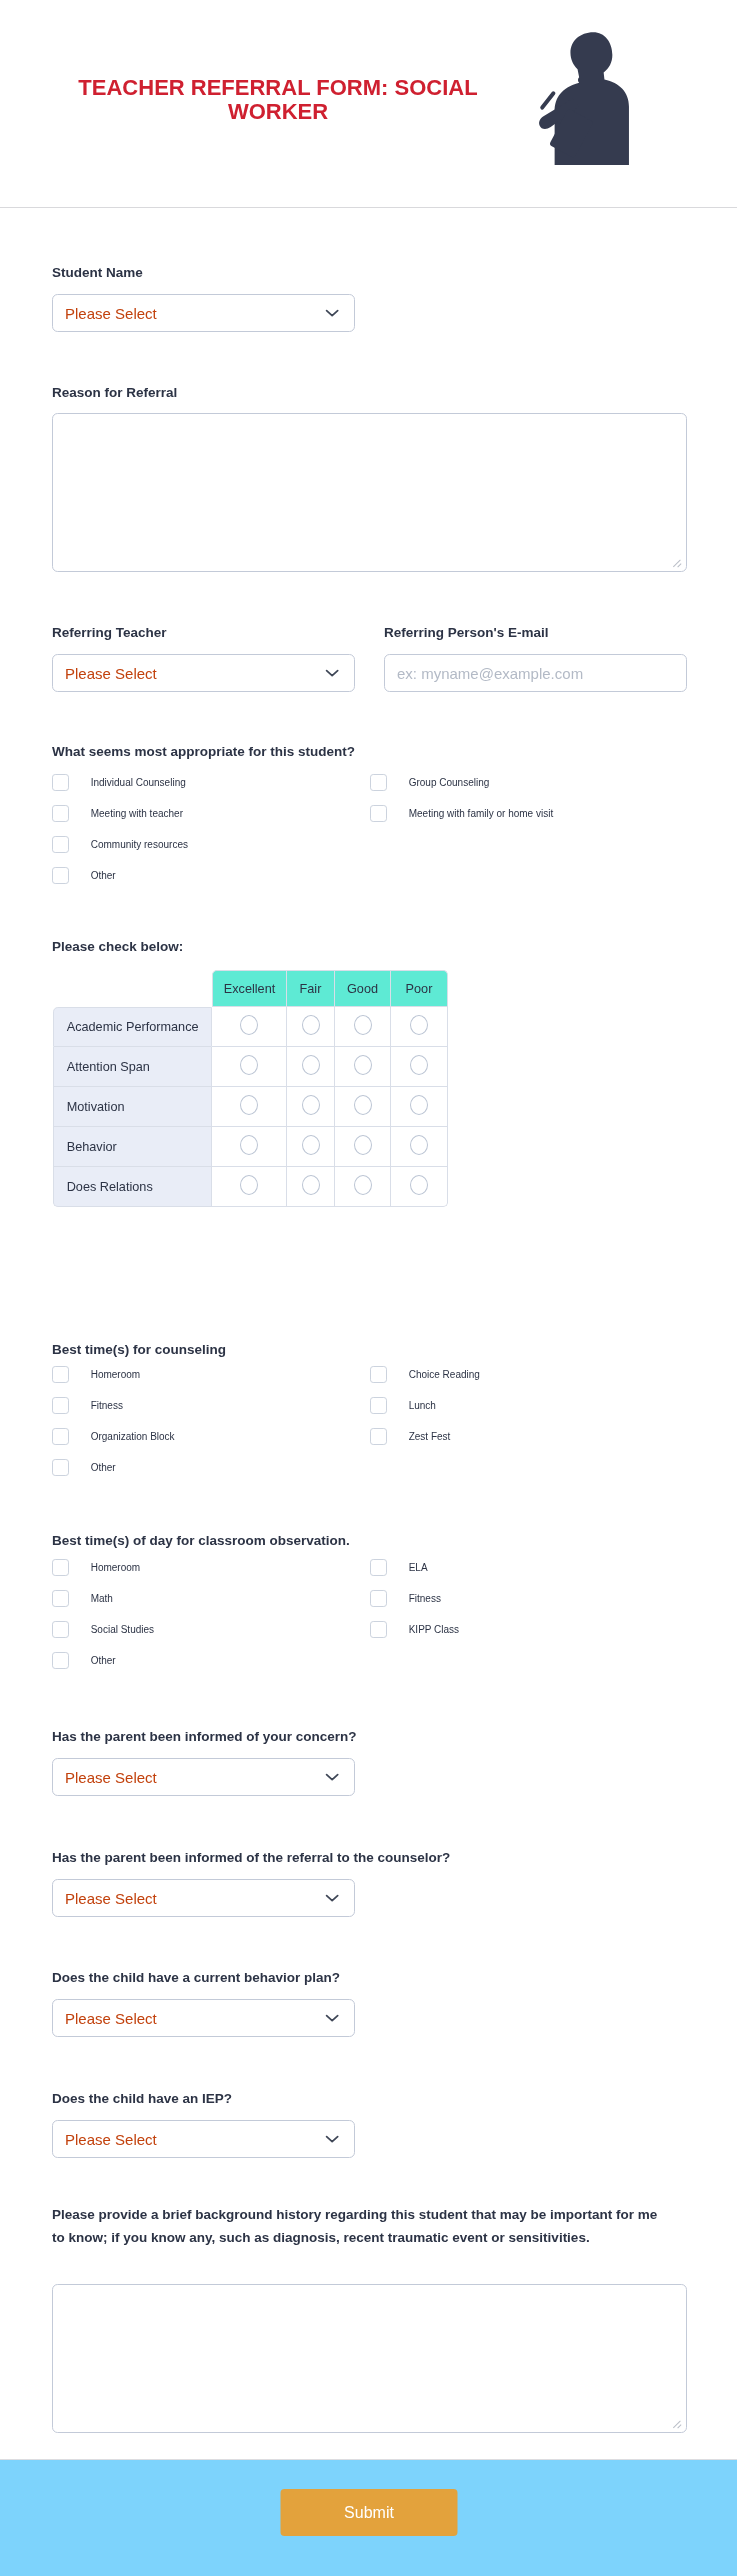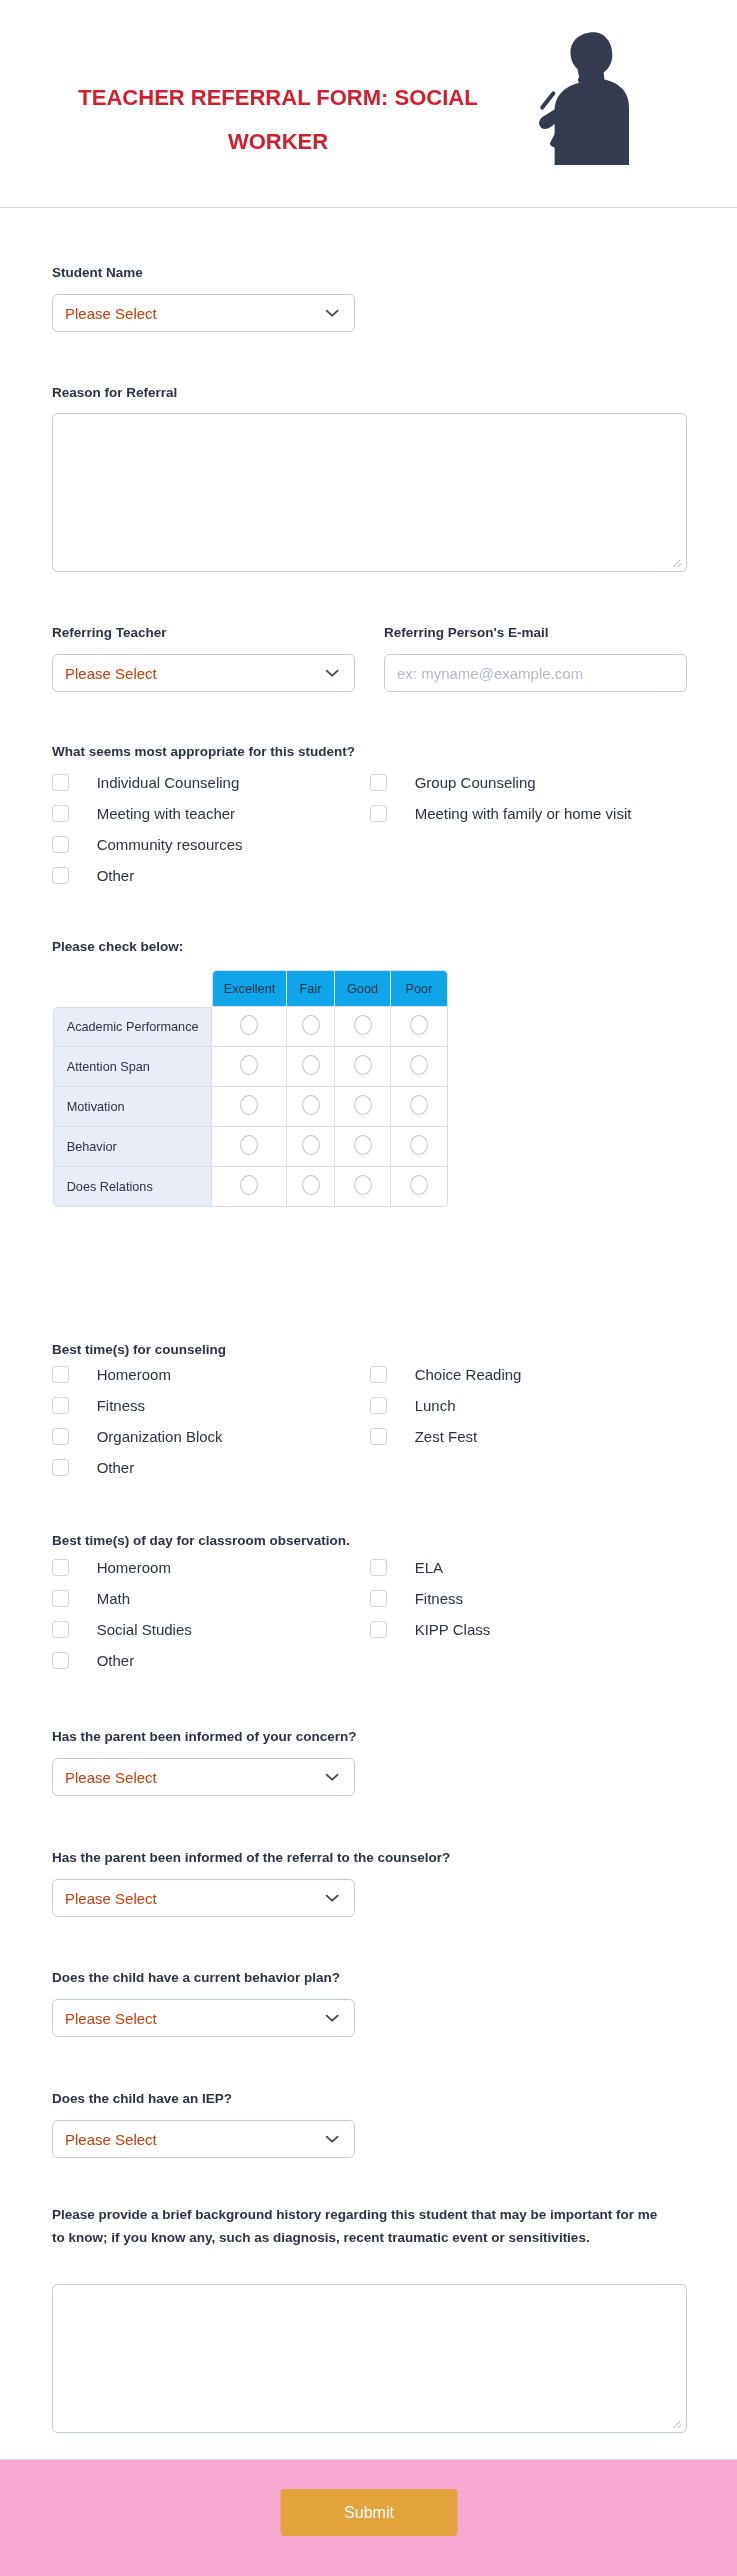--- a/index.html
+++ b/index.html
@@ -3,21 +3,21 @@
 <meta charset="utf-8">
 <style>
   * { margin:0; padding:0; box-sizing:border-box; }
   html,body { background:#ffffff; }
   body { font-family:"Liberation Sans","DejaVu Sans",sans-serif; color:#2c3345; }
   #page { position:relative; width:738px; height:2576px; background:#ffffff; overflow:hidden; margin:0 auto; }
 
   
   .header { position:absolute; left:0; top:0; width:738px; height:208px; background:#ffffff; border-bottom:0.8px solid #d9d9dc; }
   .form-title { position:absolute; left:48px; top:76px; width:460px; text-align:center;
-                font-size:22px; line-height:44px; font-weight:700; color:#cf2030; }
+                font-size:22px; line-height:24px; font-weight:700; color:#cf2030; }
   .hero { position:absolute; left:533px; top:28.6px; width:116px; height:136px; }
 
   
   .q-label { position:absolute; left:52px; font-size:13.5px; font-weight:700; color:#2c3345; line-height:19px; }
   .q-label.col2 { left:384px; }
   .wide { width:619px; }
 
   .select { position:absolute; left:52px; width:303px; height:38px; background:#fff;
             border:0.8px solid #c3cad8; border-radius:5.6px; display:flex; align-items:center;
             padding:0 14.3px 0 12px; cursor:pointer; }
@@ -32,42 +32,42 @@
   .grip { position:absolute; right:4px; bottom:4px; width:10.3px; height:10.3px; }
   .grip i { position:absolute; display:block; background:#b9bdc6; height:1.2px; transform:rotate(-45deg); }
   .grip i.g1 { width:9.5px; left:0; top:6.3px; }
   .grip i.g2 { width:4.8px;  left:4.8px; top:8px; }
 
   
   .cb-group { position:absolute; left:52px; width:583px; display:grid; grid-template-columns:318px 1fr; row-gap:13.5px; }
   .opt { display:flex; align-items:center; cursor:pointer; height:17.4px; }
   .opt.c1 { grid-column:1; }
   .cb { width:16.7px; height:16.7px; border:1.2px solid #ccd3de; border-radius:3.2px; background:#fff; flex:none; }
-  .opt-label { margin-left:28px; font-size:15px; font-weight:500; color:#2c3345; line-height:17.4px; }
+  .opt-label { margin-left:22px; font-size:10px; font-weight:500; color:#2c3345; line-height:17.4px; }
 
   
   .matrix { position:absolute; left:53px; top:970px; border-spacing:0; }
   .matrix col.c-label { width:159px; } .matrix col.c0 { width:75px; }
   .matrix col.c1 { width:48px; } .matrix col.c2 { width:56px; } .matrix col.c3 { width:57px; }
   .matrix th, .matrix td { border-right:0.8px solid #d9dee8; border-bottom:0.8px solid #d9dee8; }
-  .matrix thead th { height:37px; background:#0ea5e9; border-top:0.8px solid #d9dee8;
+  .matrix thead th { height:37px; background:#5eead4; border-top:0.8px solid #d9dee8;
                      font-size:12.7px; font-weight:500; color:#2c3345; text-align:center; }
   .matrix thead th.empty { background:transparent; border:none; }
   .matrix thead th.first-col { border-left:0.8px solid #d9dee8; border-top-left-radius:4.8px; }
   .matrix thead th:last-child { border-top-right-radius:4.8px; }
   .matrix tbody th { height:40px; background:#e9edf7; border-left:0.8px solid #d9dee8;
                      font-size:12.7px; font-weight:500; color:#2c3345; text-align:left; padding-left:12.7px; }
   .matrix tbody tr:first-child th { border-top:0.8px solid #d9dee8; border-top-left-radius:4.8px; }
   .matrix tbody tr:last-child th { border-bottom-left-radius:4.8px; }
   .matrix tbody tr:last-child td:last-child { border-bottom-right-radius:4.8px; }
   .matrix td { background:#fff; text-align:center; vertical-align:middle; }
   .radio { display:inline-block; width:18px; height:20px; border:1.2px solid #bcc5d4; border-radius:50%; background:#fff; cursor:pointer; }
 
   
-  .footer { position:absolute; left:0; top:2459px; width:738px; height:117px; background:#f9a8d4; border-top:0.8px solid #dddde0; }
+  .footer { position:absolute; left:0; top:2459px; width:738px; height:117px; background:#7dd3fc; border-top:0.8px solid #dddde0; }
   .submit-btn { position:absolute; left:50%; transform:translateX(-50%); top:29px; width:177px; height:47px;
                 background:#e3a23c; border:none; border-radius:4px; color:#ffffff; font-size:16px; font-weight:500;
                 font-family:inherit; cursor:pointer; }
 </style>
 </head>
 <body>
 
 <div id="page">
 
   <div class="header">

